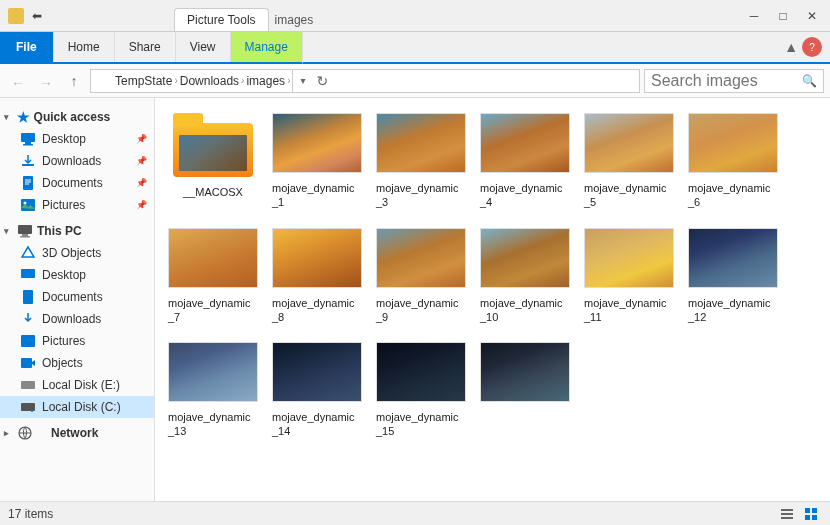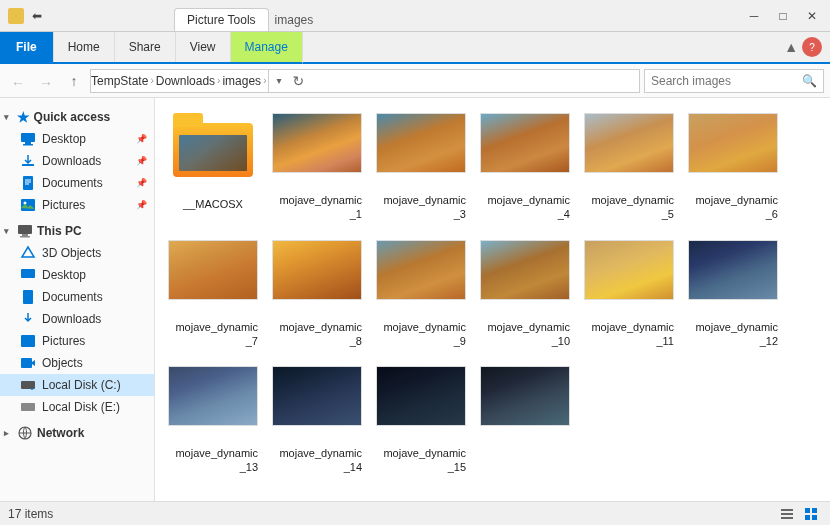--- a/index.html
+++ b/index.html
@@ -101,21 +101,21 @@
       font-size: 14px;
     }
     .addr-nav-btn.disabled { color: #bbb; cursor: default; }
     .address-path {
       flex: 1;
       height: 24px;
       border: 1px solid #ccc;
       background: #fff;
       display: flex;
       align-items: center;
-      padding: 0 0;
+      padding: 0 24px;
       gap: 2px;
       font-size: 12px;
     }
     .path-sep { color: #999; font-size: 10px; }
     .path-item { color: #333; cursor: pointer; }
     .addr-dropdown {
       width: 20px; height: 24px;
       display: flex; align-items: center; justify-content: center;
       border-left: 1px solid #ccc;
       color: #666; font-size: 10px; cursor: pointer;
@@ -123,21 +123,21 @@
     .search-box {
       width: 180px; height: 24px;
       border: 1px solid #ccc;
       background: #fff;
       display: flex;
       align-items: center;
       padding: 0 6px;
       gap: 4px;
     }
     .search-box input {
-      border: none; outline: none; font-size: 12px; width: 100%;
+      border: none; outline: none; font-size: 16px; width: 100%;
       background: transparent; color: #666;
     }
     .search-icon { color: #666; font-size: 12px; }
 
     
     .main-layout {
       display: flex;
       height: calc(525px - 32px - 32px - 34px - 24px);
     }
 
@@ -200,23 +200,23 @@
       border-radius: 2px;
     }
 
     .file-thumb {
       width: 90px; height: 60px;
       object-fit: cover;
       border: 1px solid #ddd;
     }
     .file-label {
       font-size: 11px;
-      text-align: right;
+      text-align: left;
       color: #222;
-      margin-top: 20px;
+      margin-top: 8px;
       word-break: break-word;
       line-height: 1.3;
     }
 
     
     .status-bar {
       height: 24px;
       background: #f0f0f0;
       border-top: 1px solid #ddd;
       display: flex;
@@ -426,43 +426,43 @@
           </svg>
         <span>Pictures</span>
       </div>
       <div class="sidebar-item">
         <svg class="sidebar-item-icon" viewBox="0 0 16 16">
             <rect x="1" y="3" width="11" height="10" rx="1" fill="#0078d7"></rect>
             <polygon points="12,7 15,5 15,11 12,9" fill="#0078d7"></polygon>
           </svg>
         <span>Objects</span>
       </div>
+      <div class="sidebar-item">
+        <svg class="sidebar-item-icon" viewBox="0 0 16 16">
+            <rect x="1" y="4" width="14" height="8" rx="1" fill="#888"></rect>
+          </svg>
+        <span>Local Disk (E:)</span>
+      </div>
       <div class="sidebar-item active">
         <svg class="sidebar-item-icon" viewBox="0 0 16 16">
             <rect x="1" y="4" width="14" height="8" rx="1" fill="#555"></rect>
             <circle cx="12" cy="12" r="1" fill="#0078d7"></circle>
           </svg>
         <span>Local Disk (C:)</span>
-      </div>
-      <div class="sidebar-item">
-        <svg class="sidebar-item-icon" viewBox="0 0 16 16">
-            <rect x="1" y="4" width="14" height="8" rx="1" fill="#888"></rect>
-          </svg>
-        <span>Local Disk (E:)</span>
       </div>
     </div>
 
     <div class="sidebar-section">
       <div class="sidebar-section-header">
         <span class="collapse-arrow">▸</span>
         <svg width="16" height="16" viewBox="0 0 16 16">
             <path d="M8 2a6 6 0 1 0 0 12A6 6 0 0 0 8 2z" stroke="#555" stroke-width="1.2" fill="none"></path>
             <path d="M2 8h12M8 2c-2 2-2 8 0 12M8 2c2 2 2 8 0 12" stroke="#555" stroke-width="1" fill="none"></path>
           </svg>
-        <span style="margin-left:4px;">Network</span>
+        <span style="margin-left:18px;">Network</span>
       </div>
     </div>
 
   </div>
 
   <div class="content-area">
     <div class="file-grid" id="file-grid">
     <div class="file-item">
       <div class="folder-embed">
         <div class="f-body"></div>

